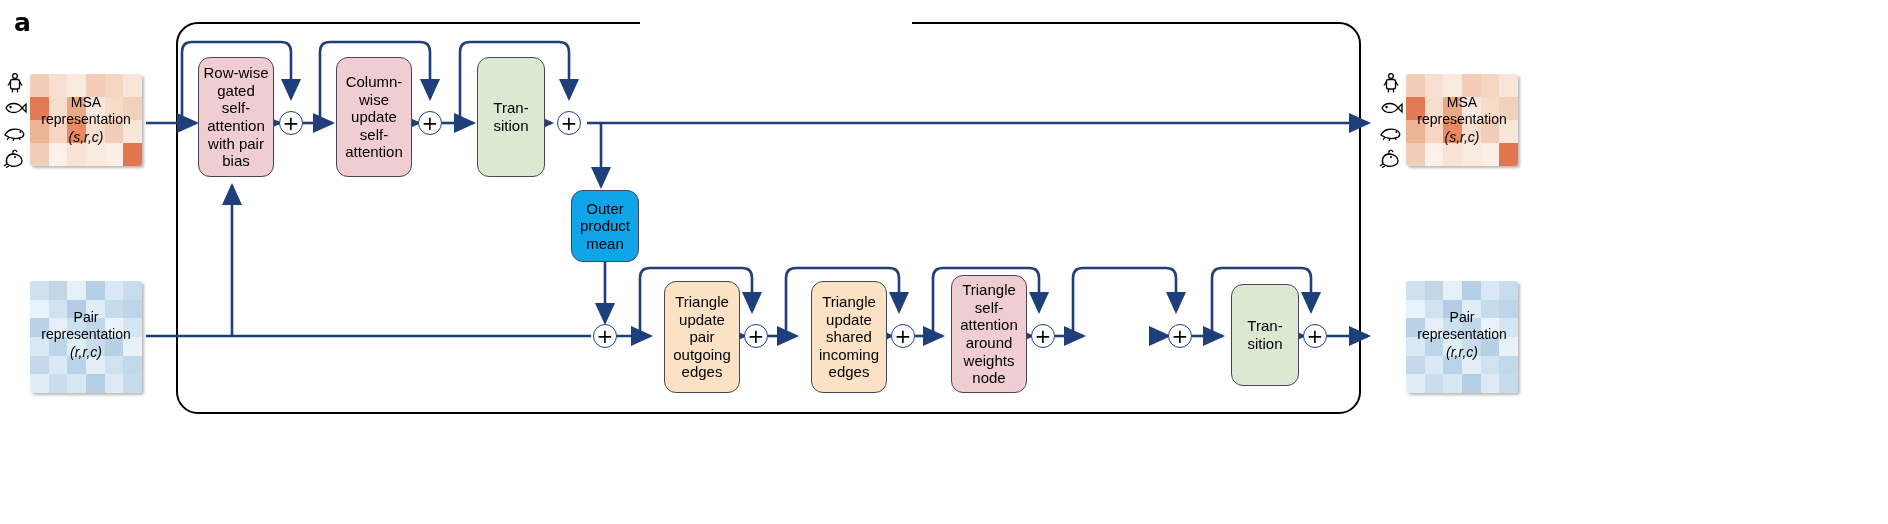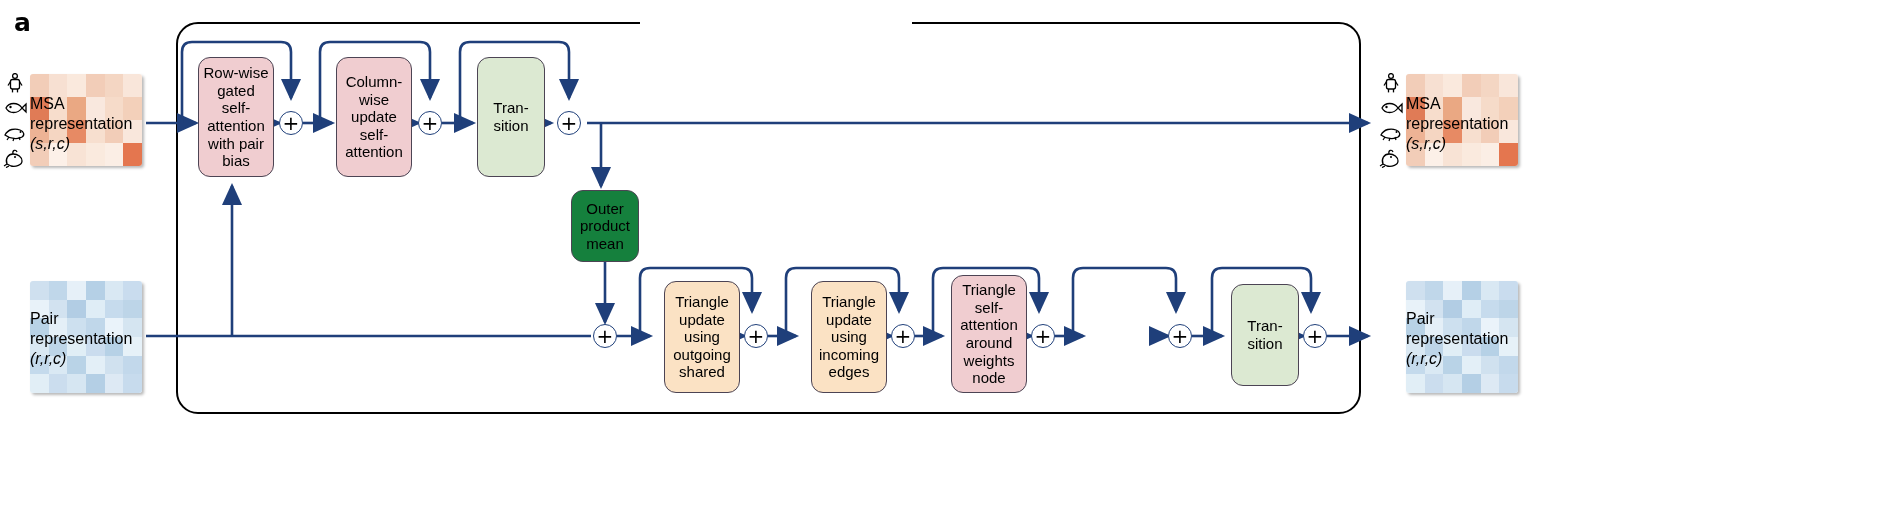--- a/index.html
+++ b/index.html
@@ -52,23 +52,23 @@
   .rep-tile{
     border-radius:3px;
     box-shadow:2px 2px 3px rgba(0,0,0,.28);
     overflow:hidden;
     display:grid;
   }
   .rep-tile .cell{width:100%;height:100%;}
   .rep-label{
     position:absolute;
     left:0; right:0;
-    text-align:left;
+    text-align:center;
     color:#000;
-    font-size:16px;
+    font-size:14px;
     line-height:1.24;
     pointer-events:none;
   }
   .rep-label i{font-style:italic;}
 
   #msa-in{left:30px; top:74px; width:112px; height:92px;}
   #msa-in-label{left:30px; top:94px; width:112px;}
   #msa-out{left:1406px; top:74px; width:112px; height:92px;}
   #msa-out-label{left:1406px; top:94px; width:112px;}
   #pair-in{left:30px; top:281px; width:112px; height:112px;}
@@ -96,21 +96,21 @@
     align-items:center;
     justify-content:center;
     text-align:center;
     color:#000;
     font-size:15px;
     line-height:1.17;
     padding:2px 3px;
   }
   .mod.pink{background:#f0cdd0;border-color:#4c4454;}
   .mod.green{background:#dce9d2;border-color:#4c4454;}
-  .mod.purple{background:#15803d;border-color:#4c4454;}
+  .mod.purple{background:#0ea5e9;border-color:#4c4454;}
   .mod.orange{background:#fbe2c4;border-color:#4c4454;}
 
   
   .plus{
     width:24px;height:24px;border-radius:50%;
     background:#fff;
     border:1.8px solid #1f3f7a;
     box-sizing:border-box;
     display:flex;align-items:center;justify-content:center;
     font-size:20px;line-height:1;color:#000;
@@ -420,24 +420,24 @@
   </div>
   <div class="abs plus" style="left:557px;top:111px;">
     <span>+</span>
   </div>
 
   <div class="abs mod purple" style="left:571px;top:190px;width:68px;height:72px;z-index:5;">
     <span>Outer product mean</span>
   </div>
 
   <div class="abs mod orange" style="left:664px;top:281px;width:76px;height:112px;z-index:5;">
-    <span>Triangle update using outgoing shared</span>
+    <span>Triangle update pair outgoing edges</span>
   </div>
   <div class="abs mod orange" style="left:811px;top:281px;width:76px;height:112px;z-index:5;">
-    <span>Triangle update using incoming edges</span>
+    <span>Triangle update shared incoming edges</span>
   </div>
   <div class="abs mod pink" style="left:951px;top:275px;width:76px;height:118px;z-index:5;">
     <span>Triangle self-attention around weights node</span>
   </div>
   <div class="abs mod green" style="left:1231px;top:284px;width:68px;height:102px;z-index:5;">
     <span>Tran-<br>sition</span>
   </div>
 
   <div class="abs plus" style="left:593px;top:324px;">
     <span>+</span>

